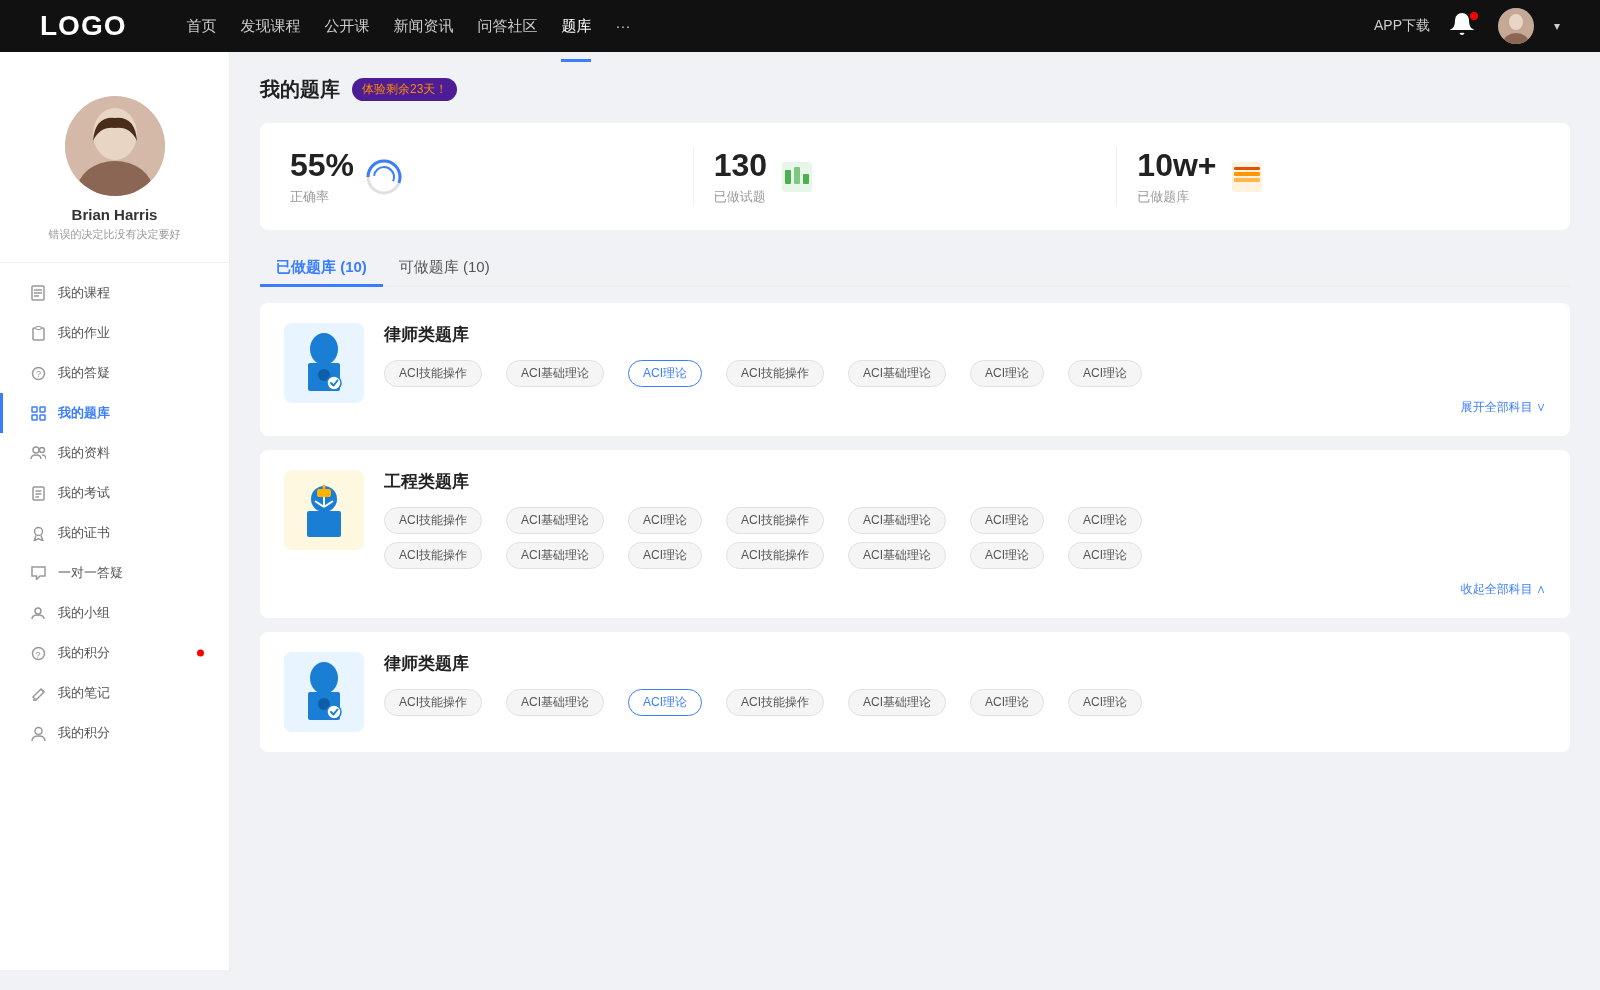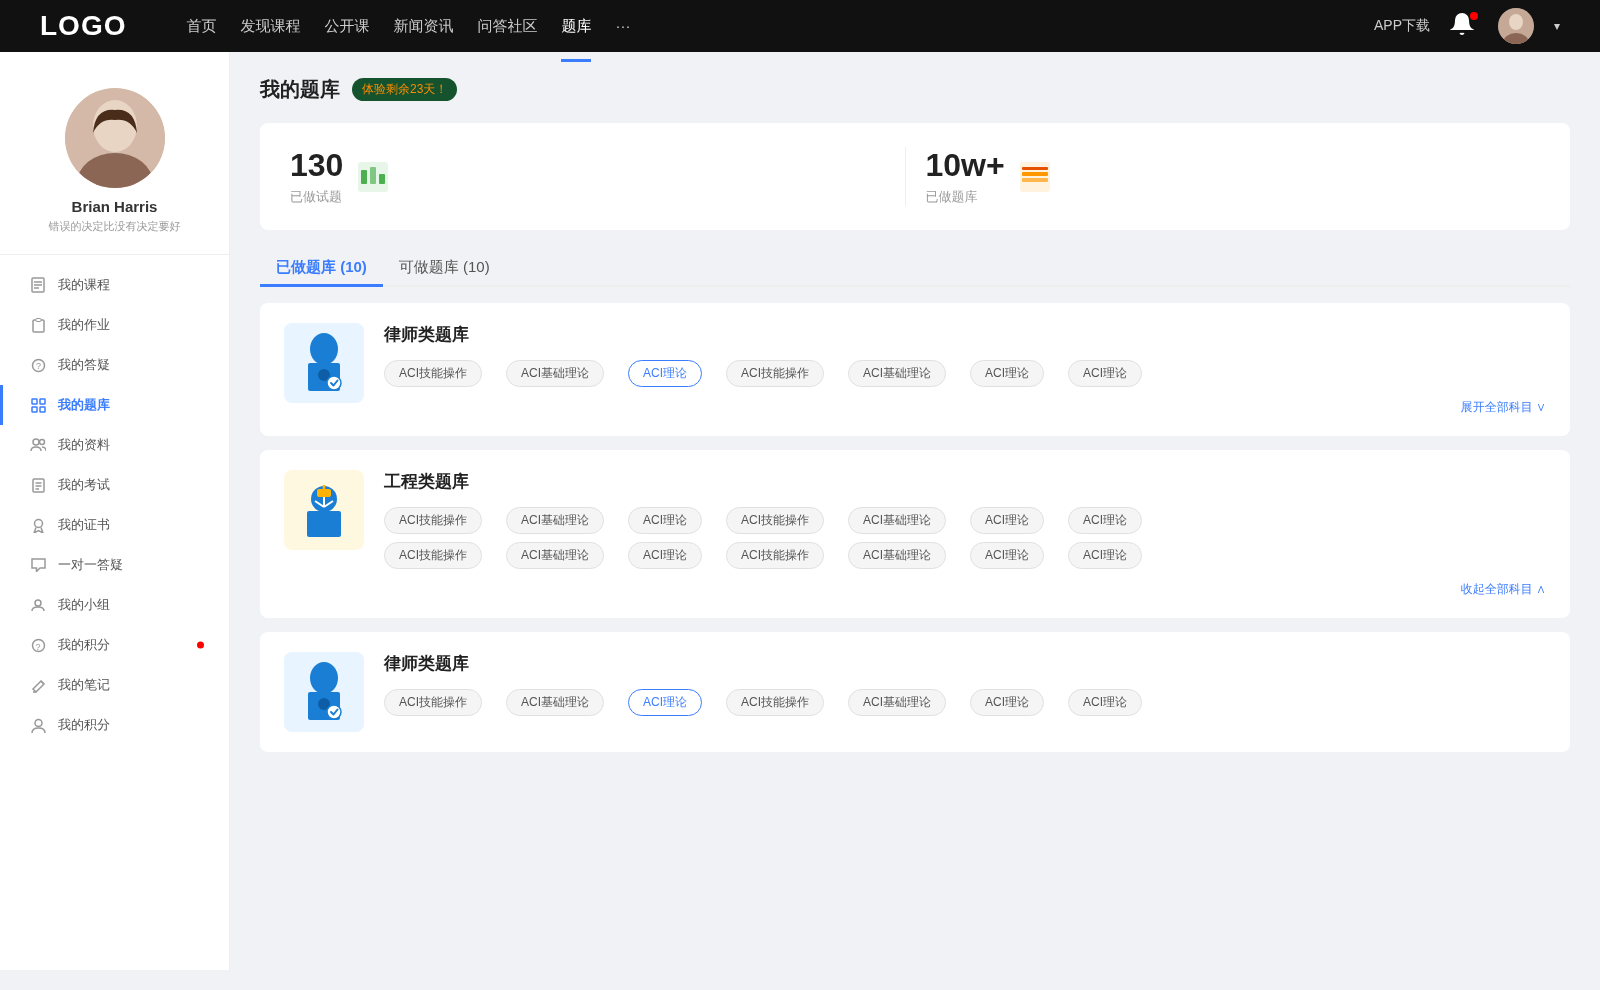--- a/index.html
+++ b/index.html
@@ -83,21 +83,21 @@
     
     .page-layout {
       display: flex;
       min-height: calc(100vh - 72px);
     }
 
     
     .sidebar {
       width: 230px;
       background: #fff;
-      padding: 28px 0;
+      padding: 36px 0;
       flex-shrink: 0;
       border-right: 1px solid #eee;
     }
     .sidebar-profile {
       display: flex;
       flex-direction: column;
       align-items: center;
       padding: 8px 16px 20px;
       border-bottom: 1px solid #eee;
     }
@@ -180,21 +180,21 @@
       align-items: center;
       gap: 12px;
       margin-bottom: 20px;
     }
     .page-title {
       font-size: 20px;
       font-weight: 700;
       color: #222;
     }
     .trial-badge {
-      background: #14532d;
+      background: #4c1d95;
       color: #ff8c00;
       font-size: 12px;
       padding: 3px 10px;
       border-radius: 20px;
       font-weight: 500;
     }
 
     
     .stats-card {
       background: #fff;
@@ -484,20 +484,33 @@
   <main class="main-content">
 
     <div class="page-header">
       <span class="page-title">我的题库</span>
       <span class="trial-badge">体验剩余23天！</span>
     </div>
 
     <div class="stats-card">
       <div class="stat-item">
         <div>
+          <div class="stat-number">55%</div>
+          <div class="stat-label">正确率</div>
+        </div>
+        <div class="stat-icon">
+          <svg width="36" height="36" viewBox="0 0 36 36">
+            <circle cx="18" cy="18" r="16" fill="none" stroke="#e0e0e0" stroke-width="3"></circle>
+            <circle cx="18" cy="18" r="16" fill="none" stroke="#3b7dff" stroke-width="3" stroke-dasharray="56 44" stroke-dashoffset="25" transform="rotate(-90 18 18)"></circle>
+            <circle cx="18" cy="18" r="10" fill="none" stroke="#3b7dff" stroke-width="2" stroke-dasharray="35 28" stroke-dashoffset="15" transform="rotate(-90 18 18)"></circle>
+          </svg>
+        </div>
+      </div>
+      <div class="stat-item">
+        <div>
           <div class="stat-number">130</div>
           <div class="stat-label">已做试题</div>
         </div>
         <div class="stat-icon">
           <svg width="34" height="34" viewBox="0 0 34 34">
             <rect x="2" y="2" width="30" height="30" rx="3" fill="#e8f5e9"></rect>
             <rect x="5" y="10" width="6" height="14" fill="#4caf50" rx="1"></rect>
             <rect x="14" y="7" width="6" height="17" fill="#81c784" rx="1"></rect>
             <rect x="23" y="14" width="6" height="10" fill="#4caf50" rx="1"></rect>
           </svg>

